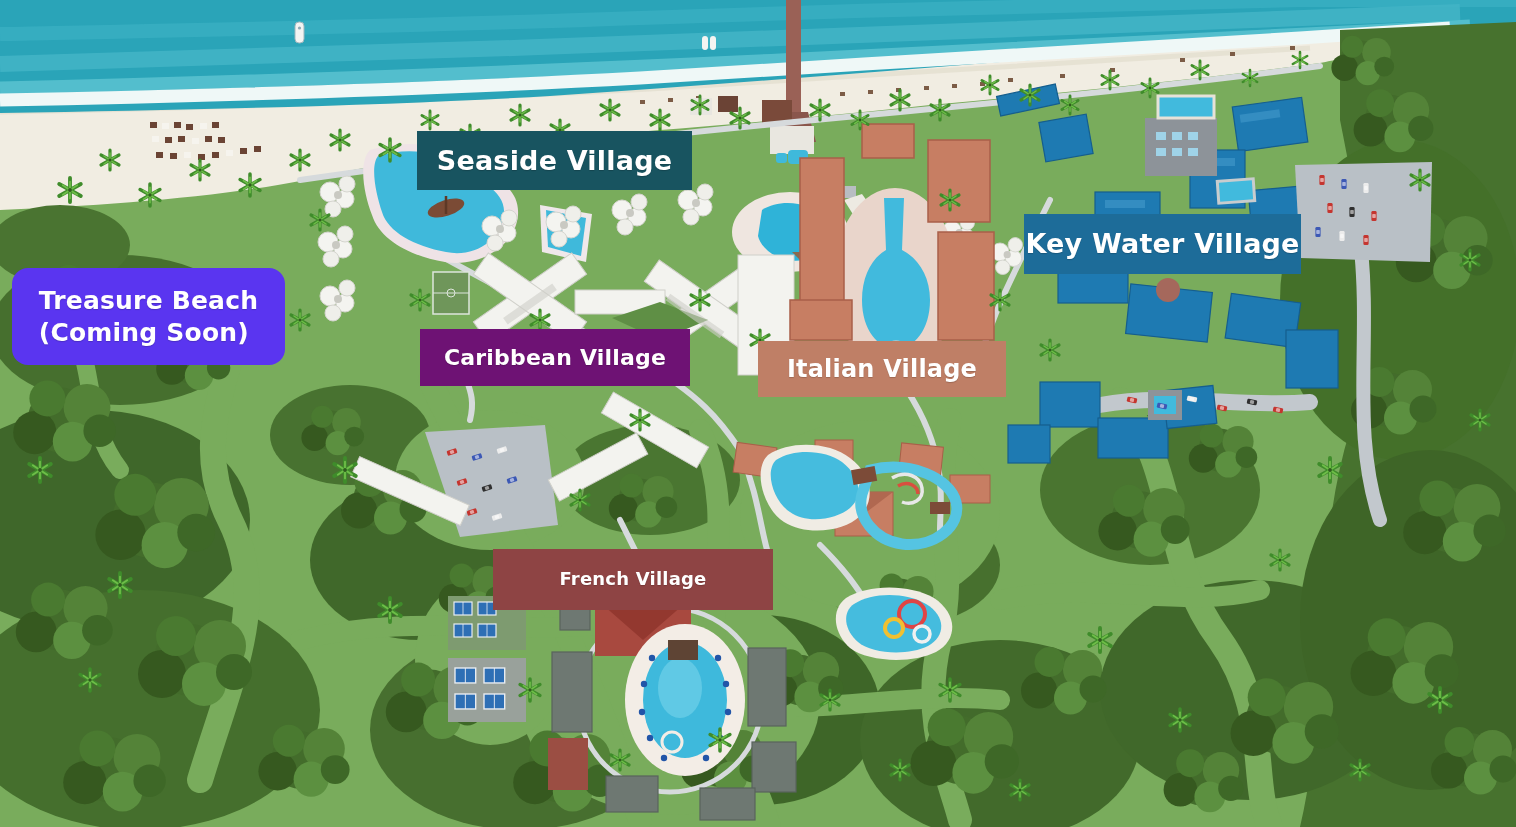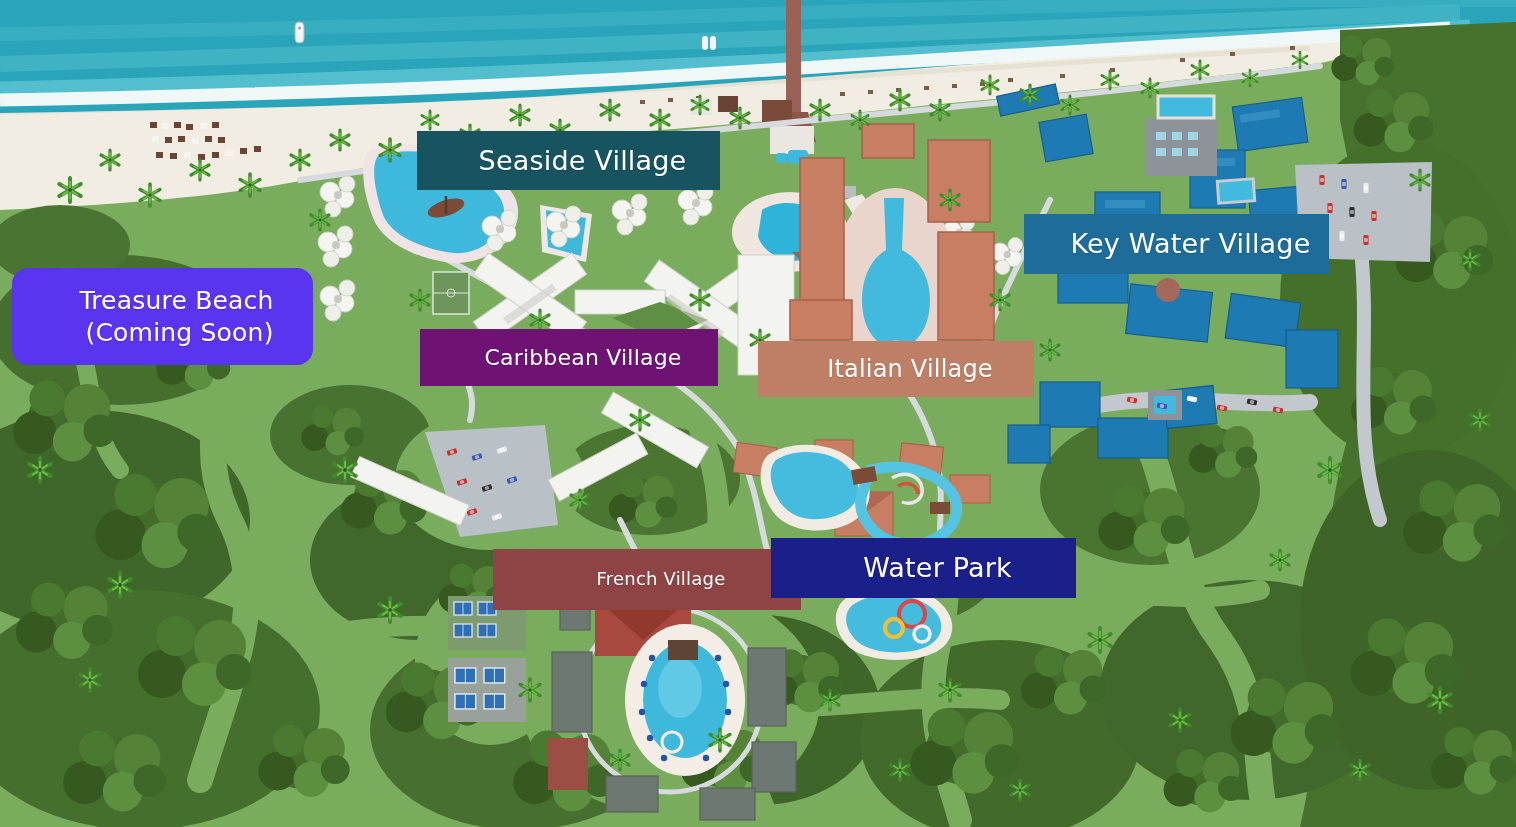--- a/index.html
+++ b/index.html
@@ -1,22 +1,22 @@
 <!DOCTYPE html>
 <html><head>
 <meta charset="utf-8">
 <style>
   html,body{margin:0;padding:0;background:#1a1a1a;}
   .stage{position:relative;width:1516px;height:827px;overflow:hidden;
          font-family:"DejaVu Sans","Liberation Sans",sans-serif;background:#79AC5C;}
   .stage svg{position:absolute;left:0;top:0;}
   .map-label{position:absolute;display:flex;align-items:center;justify-content:center;
-             color:#ffffff;font-weight:normal;text-align:right;white-space:pre-line;
+             color:#ffffff;font-weight:bold;text-align:left;white-space:pre-line;
              letter-spacing:.2px;line-height:1.25;cursor:pointer;
-             text-shadow:0 1px 1px rgba(0,0,0,.18);padding-left:28px;}
+             text-shadow:0 1px 1px rgba(0,0,0,.18);}
   #lbl-seaside   {left:417px;top:131px;width:275px;height:59px;font-size:27px;}
   #lbl-keywest   {left:1024px;top:214px;width:277px;height:60px;font-size:27px;}
   #lbl-treasure  {left:12px;top:268px;width:273px;height:97px;font-size:25px;border-radius:16px;}
   #lbl-caribbean {left:420px;top:329px;width:270px;height:57px;font-size:22px;}
   #lbl-italian   {left:758px;top:341px;width:248px;height:56px;font-size:24px;}
   #lbl-french    {left:493px;top:549px;width:280px;height:61px;font-size:18px;}
   #lbl-waterpark {left:771px;top:538px;width:277px;height:60px;font-size:27px;}
 </style>
 </head>
 <body>
@@ -515,17 +515,14 @@
 </div>
 <div class="map-label" id="lbl-caribbean" style="background-color: rgb(110, 18, 116);">
   <span>Caribbean Village</span>
 </div>
 <div class="map-label" id="lbl-italian" style="background-color: rgb(191, 127, 102);">
   <span>Italian Village</span>
 </div>
 <div class="map-label" id="lbl-french" style="background-color: rgb(142, 68, 68);">
   <span>French Village</span>
 </div>
-<div class="map-label" id="lbl-waterpark" style="background-color: rgb(27, 31, 138);">
-  <span>Water Park</span>
-</div>
 
 </div>
 
 </body></html>

